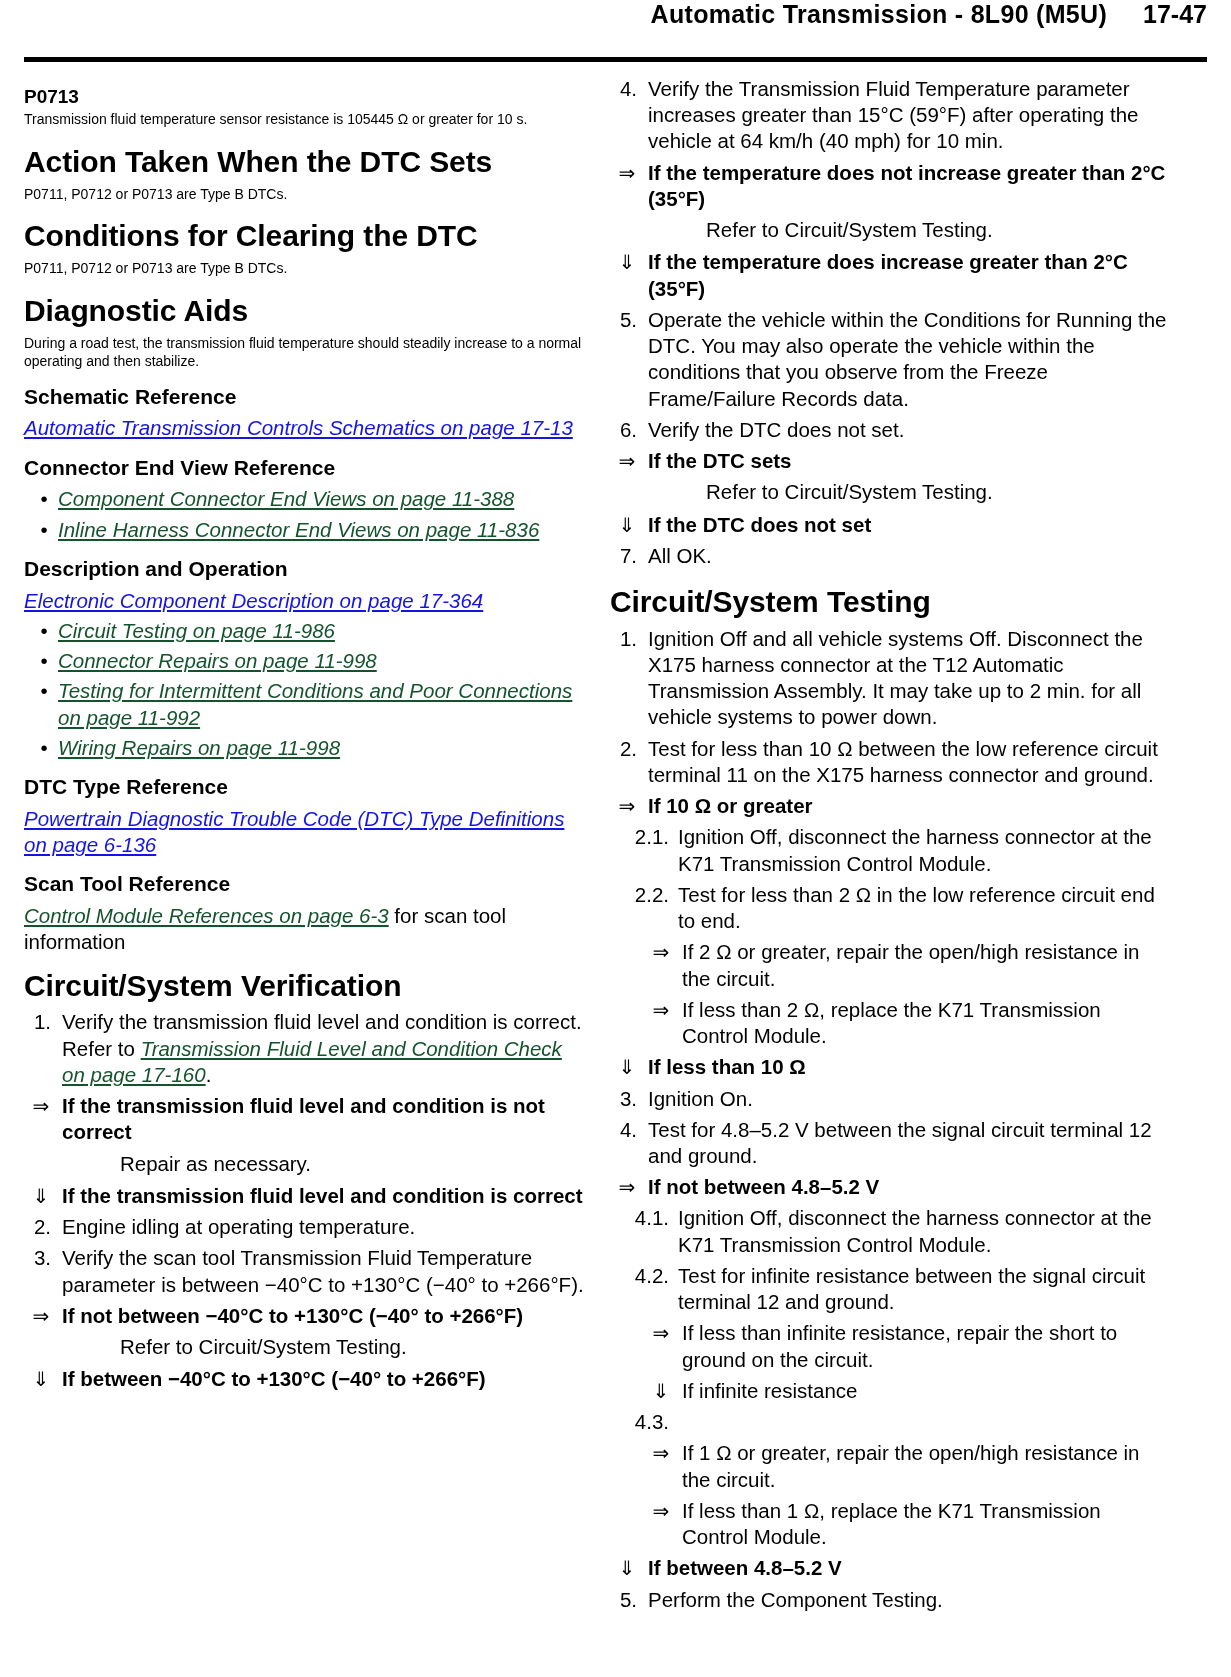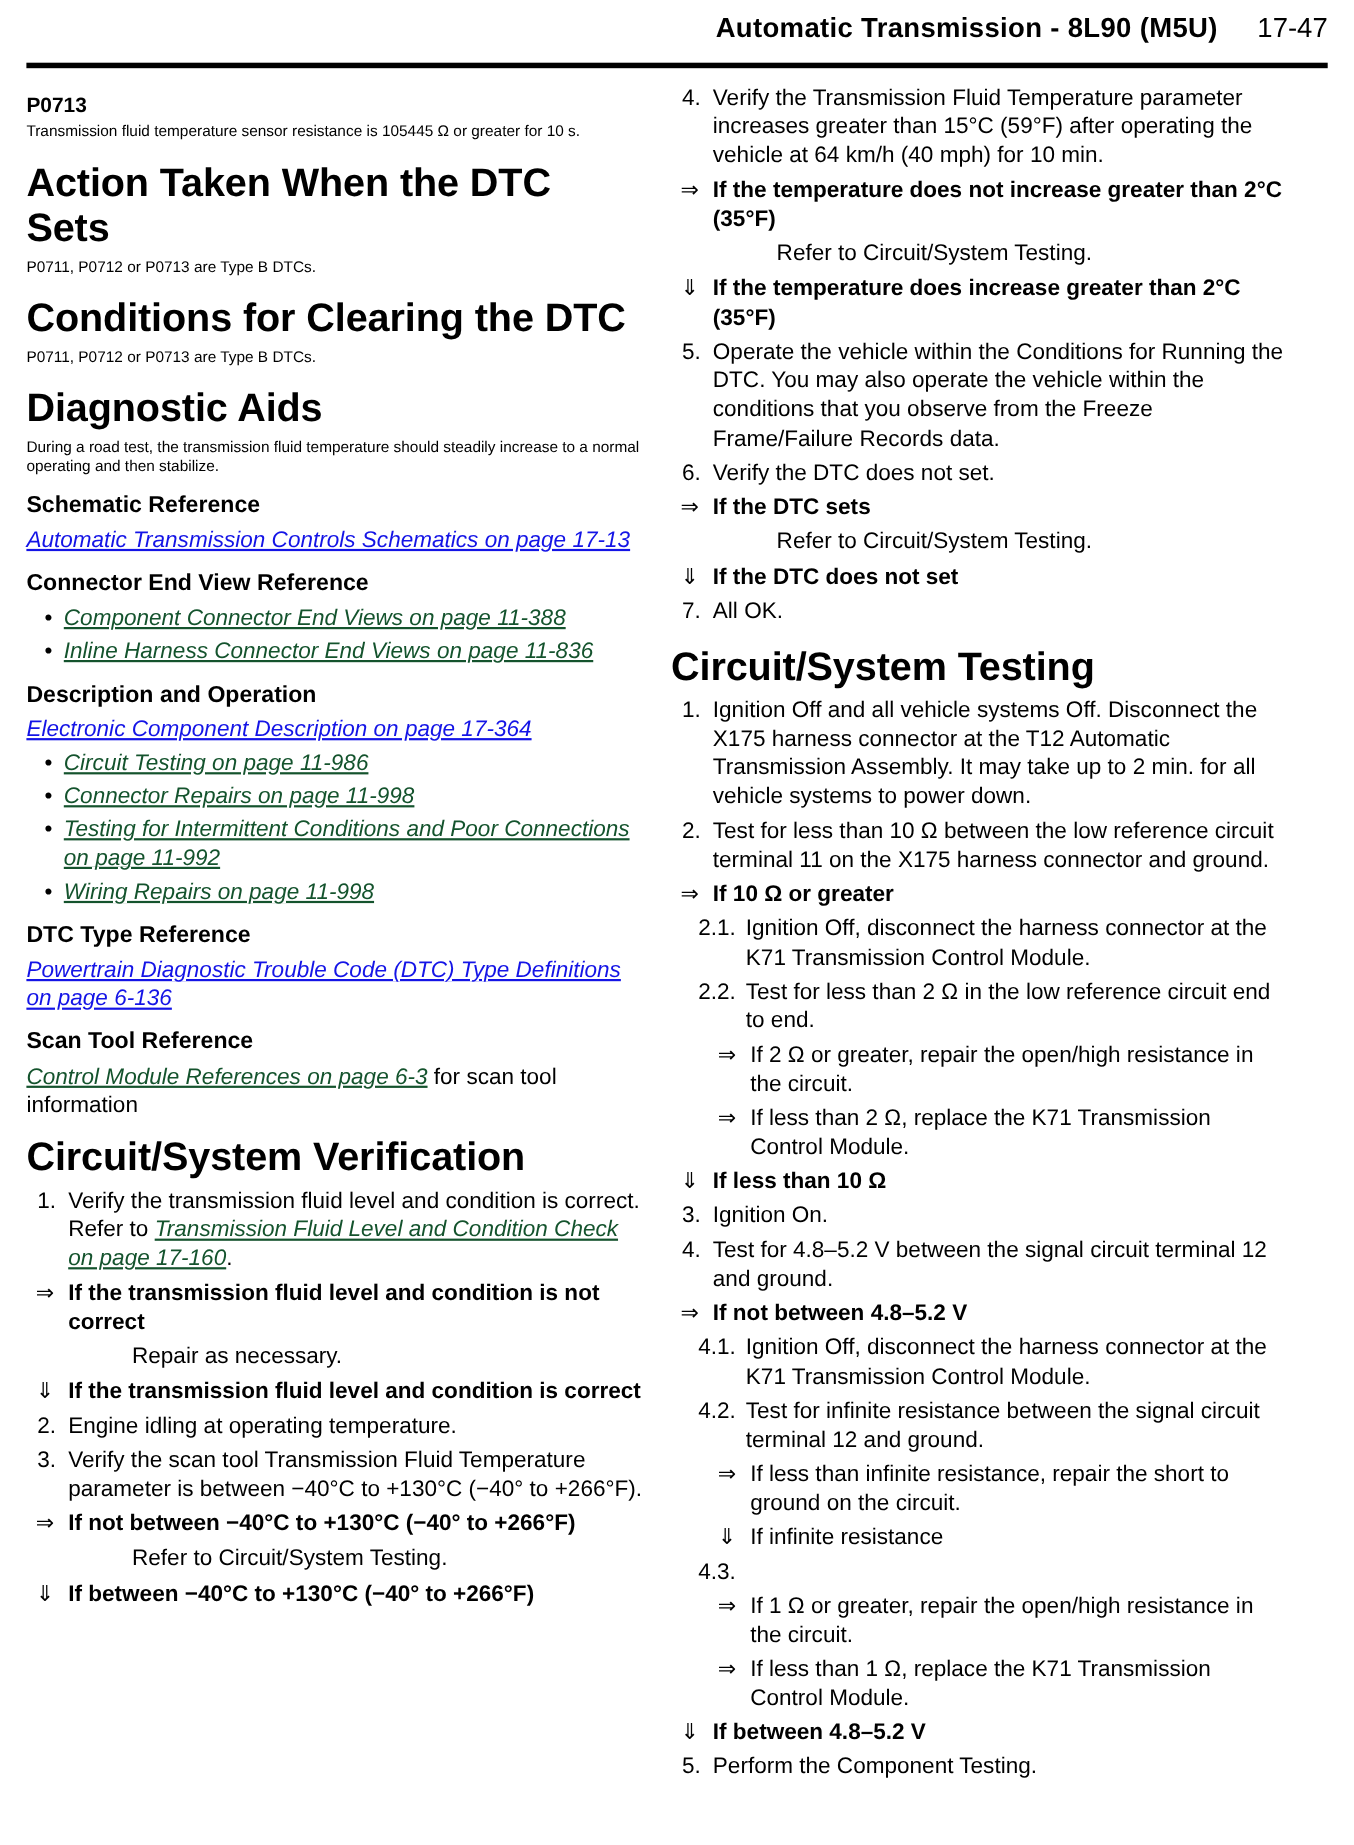--- a/index.html
+++ b/index.html
@@ -21,32 +21,31 @@
     box-sizing: border-box;
     padding: 0 24px;
   }
 
   
   .page-header {
     height: 52px;
     display: flex;
     align-items: flex-start;
     justify-content: flex-end;
-    padding-top: 12px;
     box-sizing: border-box;
   }
   .header-title {
     font-size: 25px;
     font-weight: bold;
     letter-spacing: 0.3px;
     white-space: pre;
   }
   .header-folio {
     font-size: 25px;
-    font-weight: normal;
+    font-weight: bold;
     margin-left: 36px;
     white-space: pre;
   }
   .header-rule {
     height: 5px;
     background: #000000;
     margin: 5px 0 0 0;
   }
 
   
@@ -55,21 +54,21 @@
     gap: 24px;
     padding-top: 12px;
   }
   .col {
     width: 562px;
     flex: 0 0 562px;
   }
 
   
   .h1 {
-    font-size: 36px;
+    font-size: 30px;
     font-weight: bold;
     line-height: 1.16;
     margin: 16px 0 6px 0;
     letter-spacing: -0.1px;
   }
   .h1.tight { margin-top: 13px; }
   .h2 {
     font-size: 21px;
     font-weight: bold;
     line-height: 1.18;

